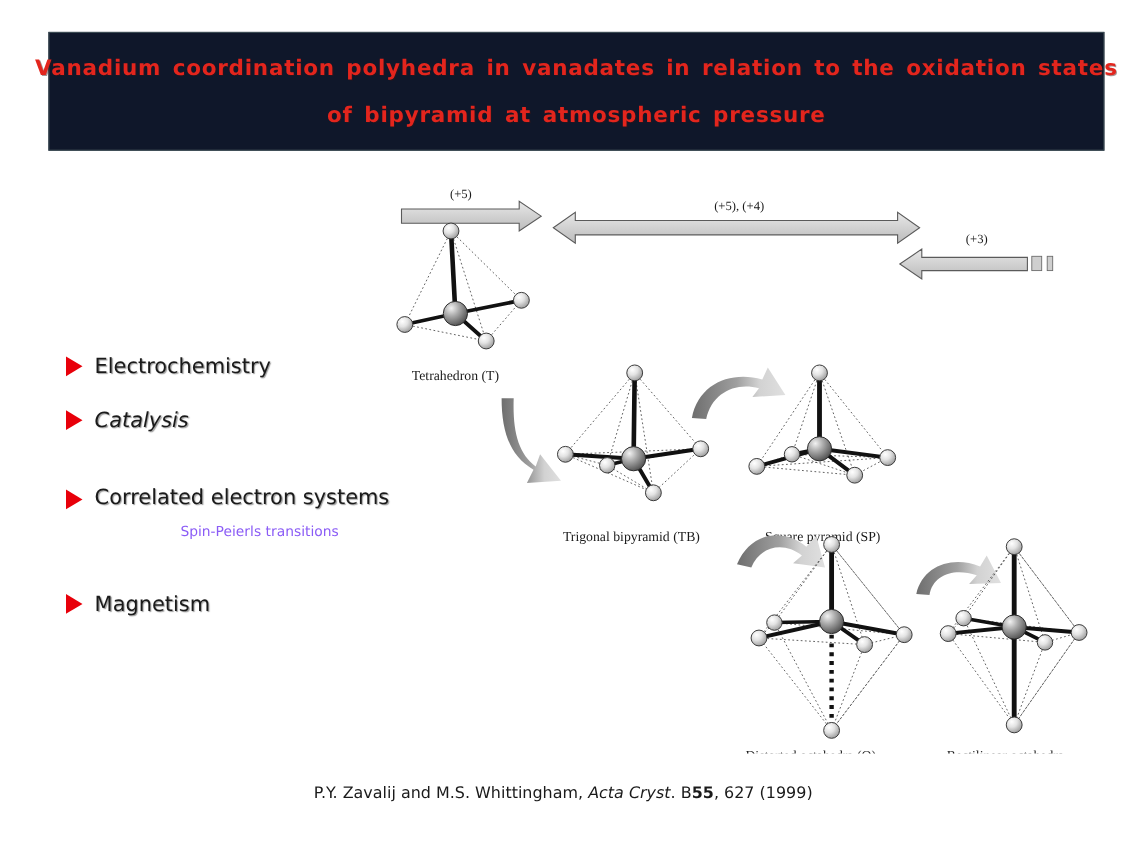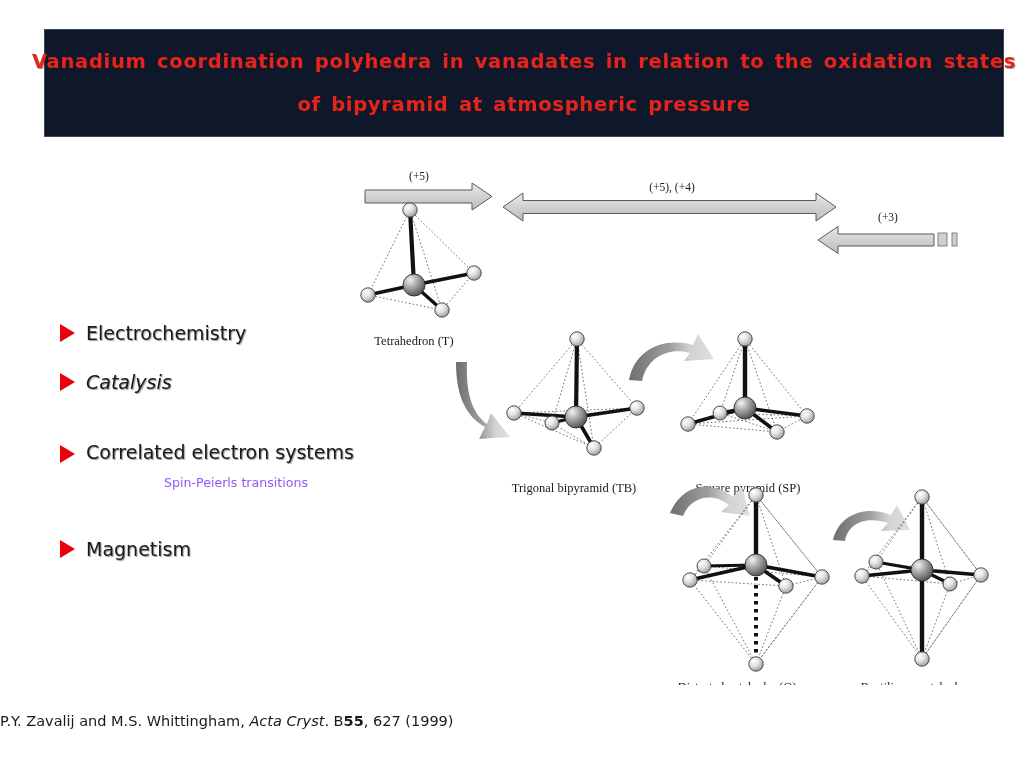--- a/index.html
+++ b/index.html
@@ -98,21 +98,21 @@
     width: 645px;
     height: 520px;
   }
 
   
   #citation {
     position: absolute;
     left: 0;
     top: 713px;
     width: 1024px;
-    text-align: left;
+    text-align: center;
     font-family: "DejaVu Sans", sans-serif;
     font-size: 14.5px;
     color: #1a1a1a;
   }
   #citation .cit-italic { font-style: italic; }
   #citation .cit-bold { font-weight: bold; }
 </style>
 </head>
 <body>
 

